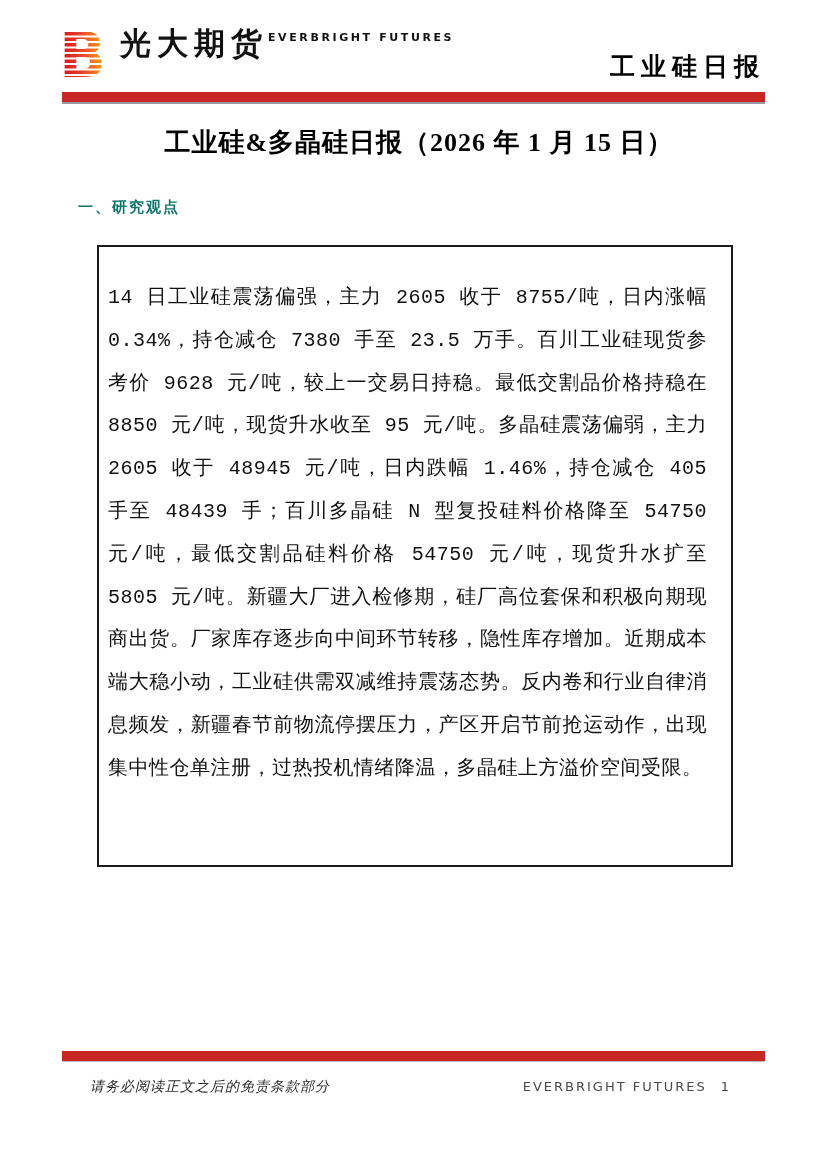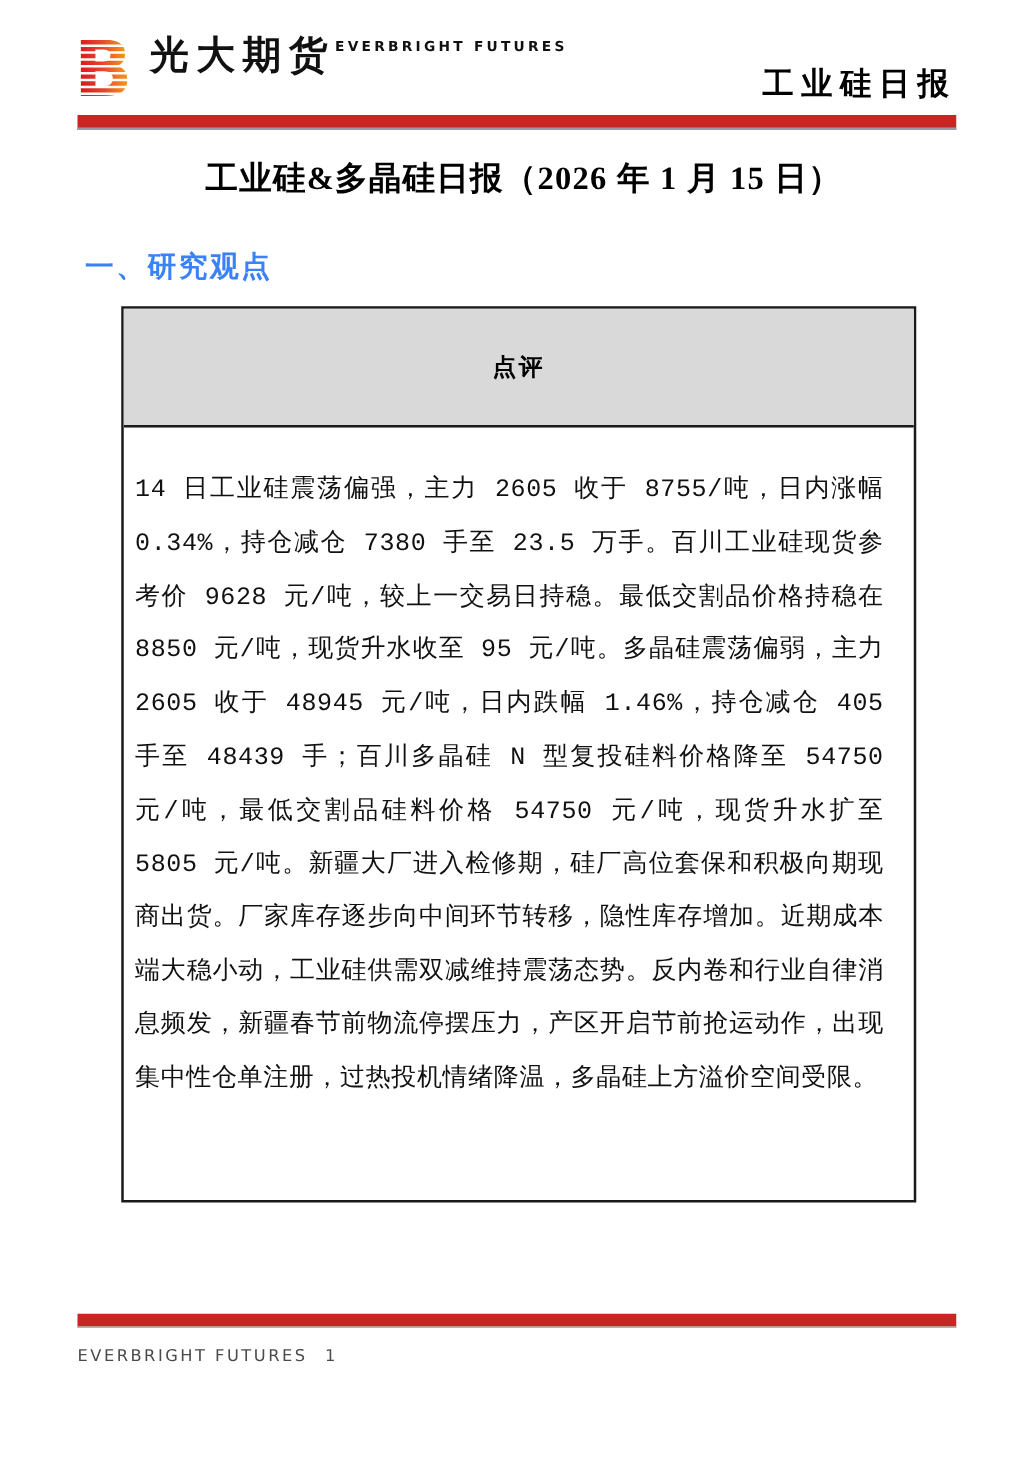--- a/index.html
+++ b/index.html
@@ -14,21 +14,21 @@
   .brand-cn{font-family:"Liberation Sans",sans-serif;font-weight:bold;font-size:31px;letter-spacing:6px;line-height:32px;color:#111;}
   .brand-en{font-family:"DejaVu Sans",sans-serif;font-weight:bold;font-size:11px;letter-spacing:2.6px;color:#111;margin-top:3px;}
   .report-type{font-size:25px;font-weight:bold;letter-spacing:6px;margin-top:22px;color:#000;}
 
   .rule{position:absolute;left:62px;right:61px;top:92px;height:10px;background:#C82623;border-bottom:2px solid #9a9aa6;}
 
   
   .main-title{position:absolute;left:12px;right:0;top:125px;text-align:center;font-size:26px;font-weight:bold;letter-spacing:1px;}
 
   
-  .section-heading{position:absolute;left:68px;top:198px;font-size:23px;font-weight:bold;color:#3b82f6;letter-spacing:2px;}
+  .section-heading{position:absolute;left:78px;top:198px;font-size:15px;font-weight:bold;color:#0f766e;letter-spacing:2px;}
 
   
   .review-table{position:absolute;left:97px;top:245px;width:632px;border:2px solid #1a1a1a;background:#fff;}
   .review-table .thead{height:93px;background:#D9D9D9;border-bottom:2px solid #1a1a1a;display:flex;align-items:center;justify-content:center;font-size:19px;font-weight:bold;letter-spacing:2px;}
   .review-table .tbody{height:618px;box-sizing:border-box;padding:30px 24px 0 9px;font-size:20px;line-height:42.8px;text-align:justify;letter-spacing:0.5px;color:#111;font-family:Liberation Mono, monospace;}
 
   
   .footer-rule{position:absolute;left:62px;right:61px;top:1051px;height:10px;background:#C82623;border-bottom:1px solid #b9b9c4;}
   .footer-row{position:absolute;left:62px;right:61px;top:1078px;display:flex;justify-content:space-between;align-items:baseline;}
   .disclaimer{font-style:italic;font-size:14px;letter-spacing:1px;color:#2a2a2a;margin-left:28px;}
@@ -72,24 +72,24 @@
     <div class="report-type">工业硅日报</div>
   </div>
 
   <div class="rule"></div>
 
   <div class="main-title">工业硅&amp;多晶硅日报（2026 年 1 月 15 日）</div>
 
   <div class="section-heading">一、研究观点</div>
 
   <div class="review-table">
-    <div class="thead">点评</div>
     <div class="tbody">14 日工业硅震荡偏强，主力 2605 收于 8755/吨，日内涨幅 0.34%，持仓减仓 7380 手至 23.5 万手。百川工业硅现货参考价 9628 元/吨，较上一交易日持稳。最低交割品价格持稳在 8850 元/吨，现货升水收至 95 元/吨。多晶硅震荡偏弱，主力 2605 收于 48945 元/吨，日内跌幅 1.46%，持仓减仓 405 手至 48439 手；百川多晶硅 N 型复投硅料价格降至 54750 元/吨，最低交割品硅料价格 54750 元/吨，现货升水扩至 5805 元/吨。新疆大厂进入检修期，硅厂高位套保和积极向期现商出货。厂家库存逐步向中间环节转移，隐性库存增加。近期成本端大稳小动，工业硅供需双减维持震荡态势。反内卷和行业自律消息频发，新疆春节前物流停摆压力，产区开启节前抢运动作，出现集中性仓单注册，过热投机情绪降温，多晶硅上方溢价空间受限。</div>
   </div>
 
   <div class="footer-rule"></div>
   <div class="footer-row">
+    <span class="disclaimer">请务必阅读正文之后的免责条款部分</span>
     <span class="footer-brand">
       <span>EVERBRIGHT FUTURES</span><span class="pagenum">1</span>
     </span>
   </div>
 
 </div>
 
 </body></html>

